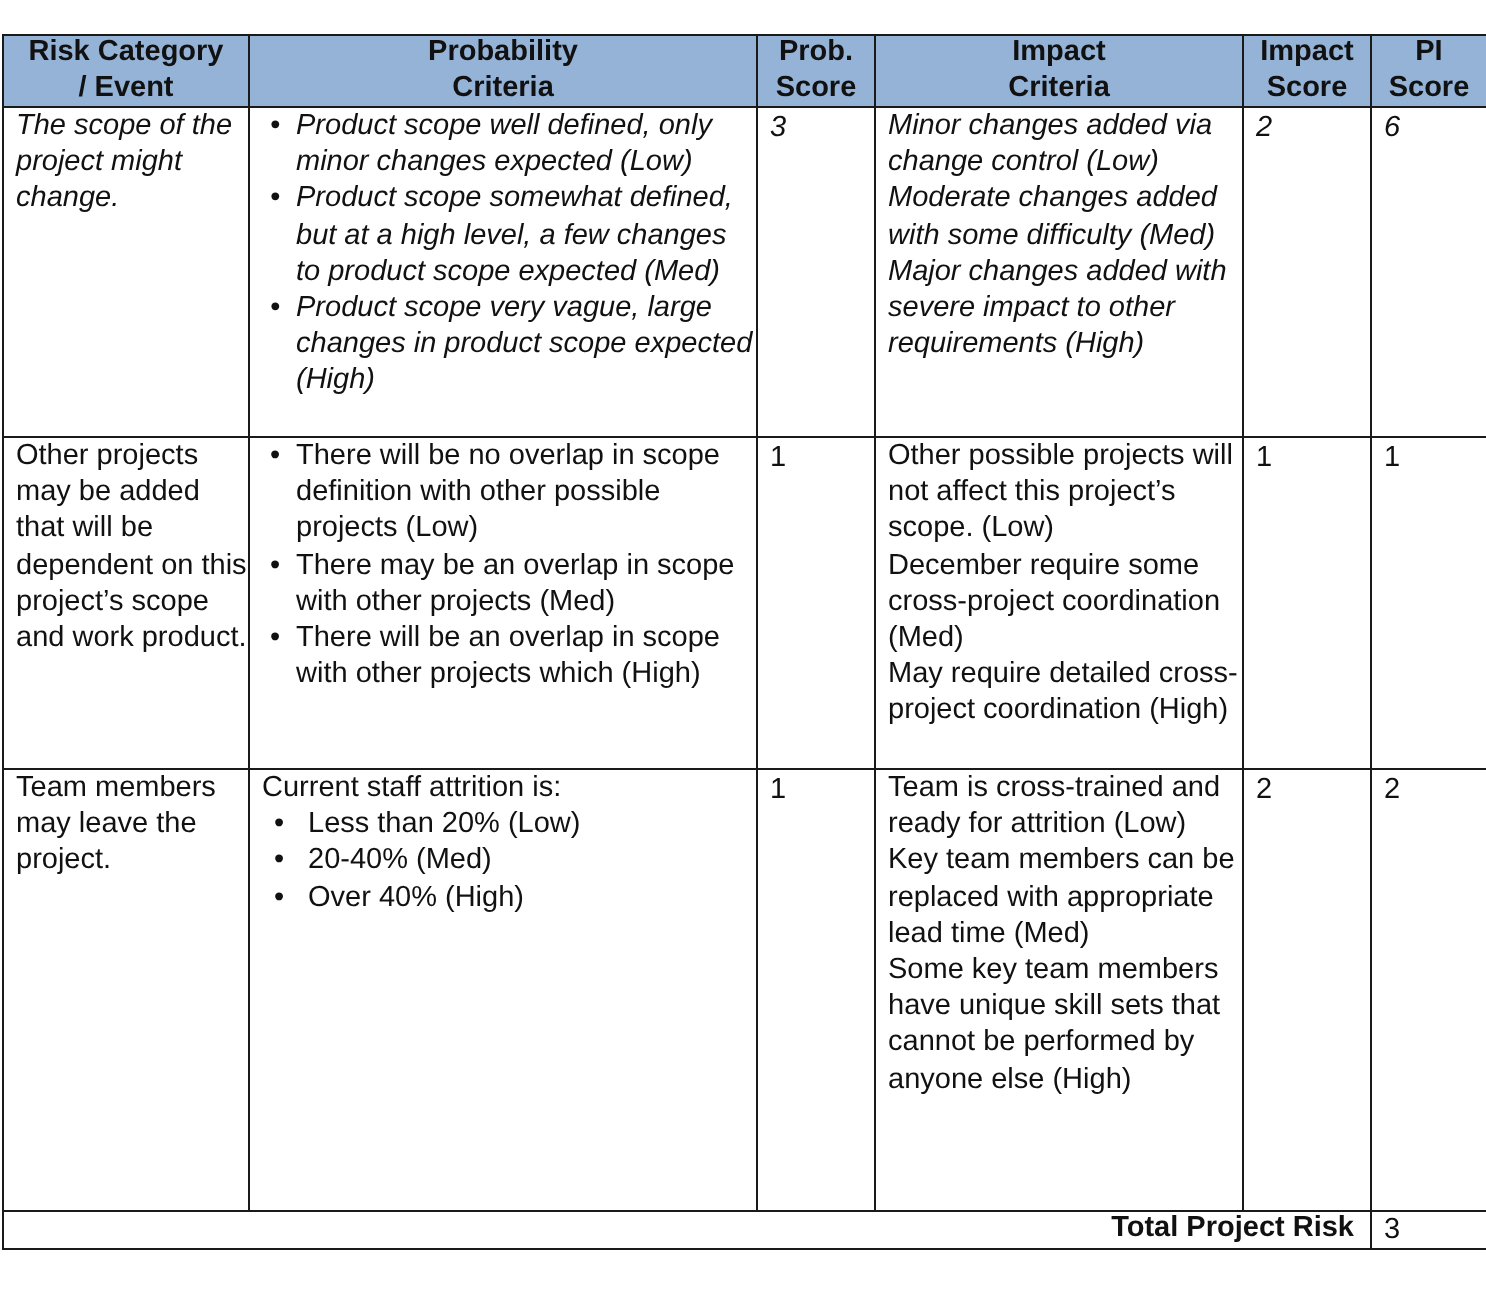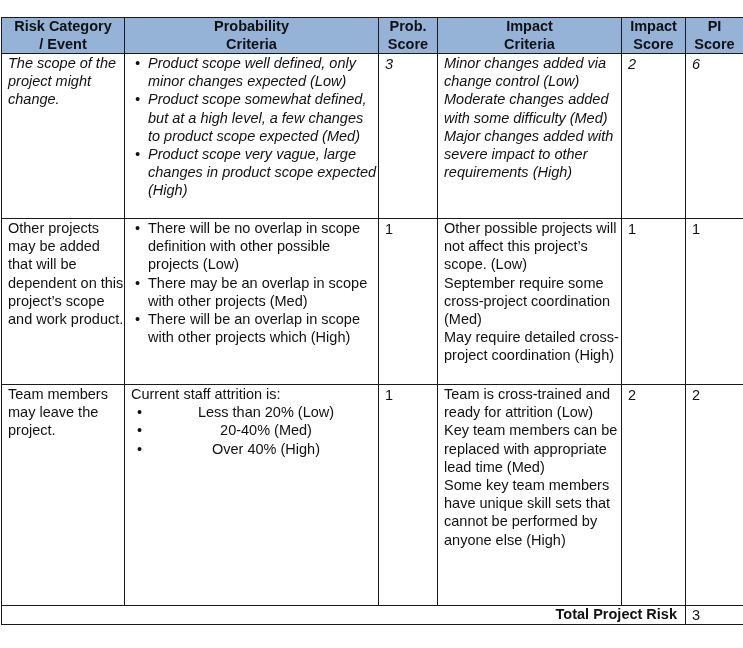--- a/index.html
+++ b/index.html
@@ -12,21 +12,21 @@
   ul li { position: relative; }
   ul li::before { content: "\2022"; position: absolute; left: -13px; top: 0; }
   .crit-intro { display: block; }
   .imp-item { display: block; }
   .score { padding-left: 6px; padding-top: 1px; }
   tr.r1 td { height: 163px; font-style: italic; }
   tr.r2 td { height: 164px; }
   tr.r3 td { height: 219px; }
   tr.total td { height: 17px; line-height: 17px; }
   .total-label { text-align: right; font-weight: bold; padding-right: 8px; }
-  .team-list { padding-left: 23px; text-align: center; }
+  .team-list { padding-left: 23px; }
   .team-list li::before { left: -17px; }
 </style>
 </head>
 <body>
 
 <table>
   <colgroup>
     <col style="width:123px">
     <col style="width:254px">
     <col style="width:59px">
@@ -70,21 +70,21 @@
       <td>
         <ul>
           <li>There will be no overlap in scope definition with other possible projects (Low)</li>
           <li>There may be an overlap in scope with other projects (Med)</li>
           <li>There will be an overlap in scope with other projects which (High)</li>
         </ul>
       </td>
       <td class="score">1</td>
       <td>
         <span class="imp-item">Other possible projects will not affect this project’s scope. (Low)</span>
-        <span class="imp-item">September require some cross-project coordination (Med)</span>
+        <span class="imp-item">December require some cross-project coordination (Med)</span>
         <span class="imp-item">May require detailed cross-project coordination (High)</span>
       </td>
       <td class="score">1</td>
       <td class="score">1</td>
     </tr>
 
 
     <tr class="r3">
       <td>Team members may leave the project.</td>
       <td>

